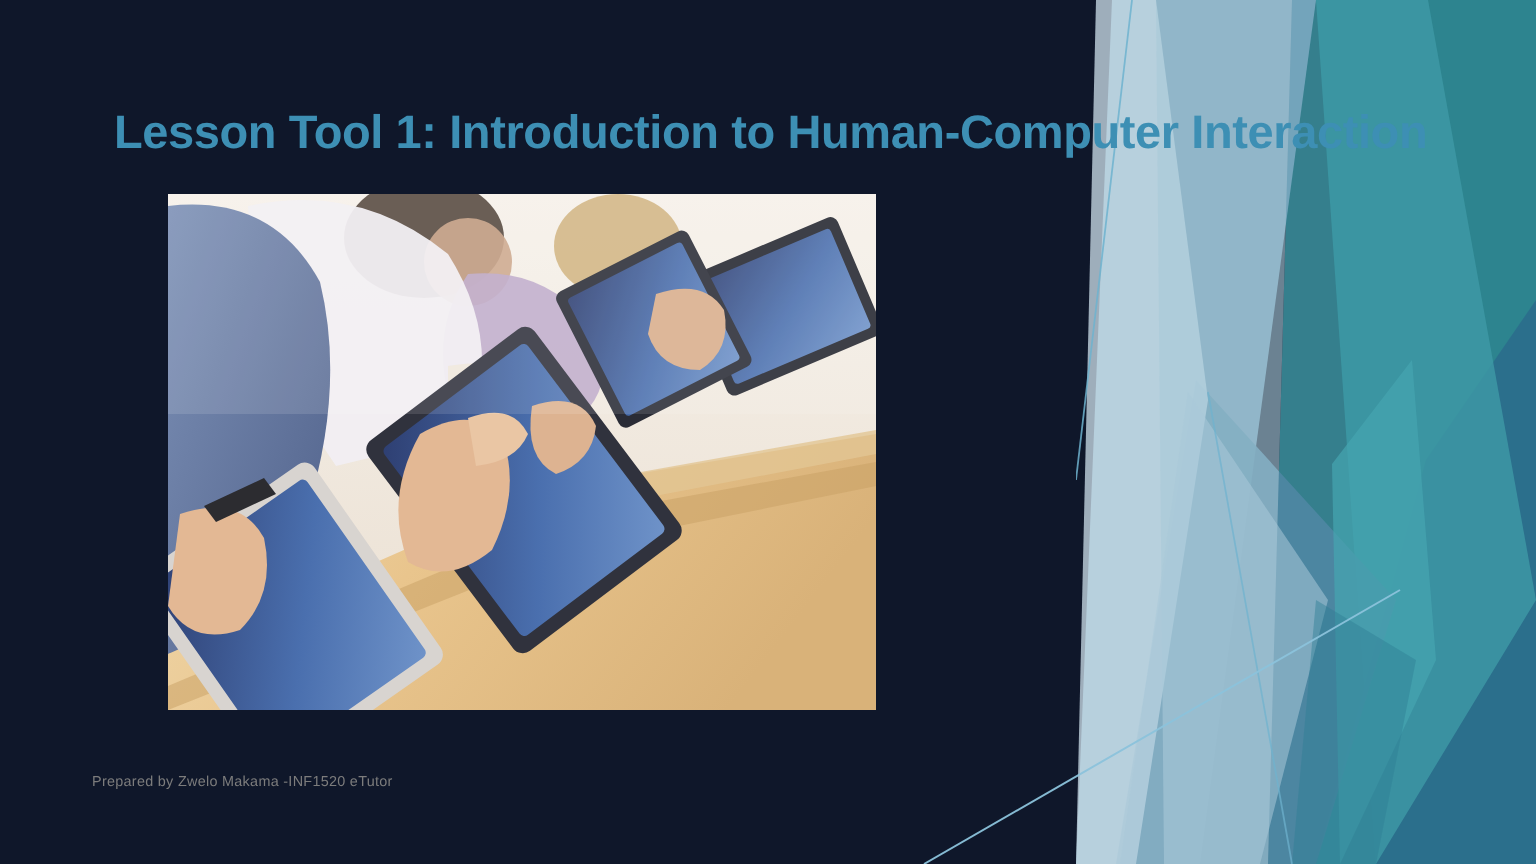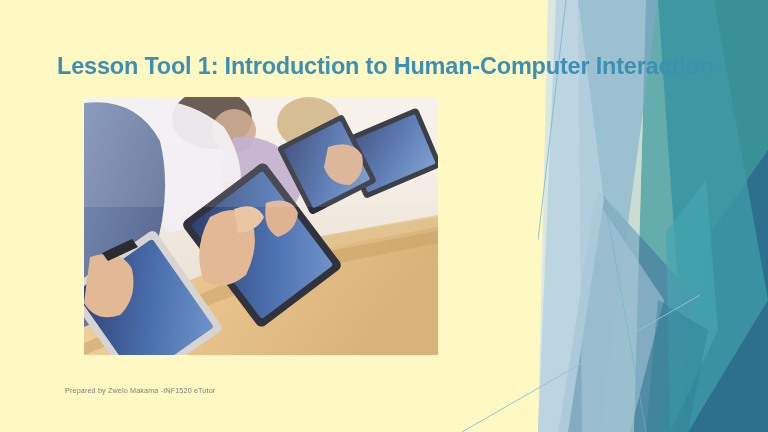--- a/index.html
+++ b/index.html
@@ -1,21 +1,21 @@
 <!DOCTYPE html>
 <html><head>
 <meta charset="utf-8">
 <style>
   html,body{margin:0;padding:0;}
   body{
     width:768px;height:432px;overflow:hidden;background:#ffffff;
     font-family:"Liberation Sans", sans-serif;
     position:relative;
   }
-  .slide{position:absolute;inset:0;background:#fef9c3;overflow:hidden;}
+  .slide{position:absolute;inset:0;background:#0f172a;overflow:hidden;}
 
   
   .deco{position:absolute;top:0;right:0;width:230px;height:432px;overflow:hidden;}
   .deco svg{display:block;width:230px;height:432px;}
 
   
   .title{
     position:absolute;left:57px;top:53px;width:620px;
     font-size:23.5px;font-weight:bold;letter-spacing:-0.2px;
     color:#3d8fb4;line-height:1.15;white-space:nowrap;
@@ -24,21 +24,21 @@
   
   .photo{
     position:absolute;left:84px;top:97px;width:354px;height:258px;
     overflow:hidden;background:#efe6dc;
   }
   .photo svg{display:block;width:354px;height:258px;}
 
   
   .footer{
     position:absolute;left:46px;top:386px;
-    font-size:7.2px;color:#7c7c7c;letter-spacing:0.15px;white-space:nowrap;margin-left:19px;
+    font-size:7.2px;color:#7c7c7c;letter-spacing:0.15px;white-space:nowrap;
   }
 </style>
 </head>
 <body>
 
 <div class="slide">
 
   <div class="deco">
     <svg viewBox="0 0 230 432" preserveAspectRatio="none">
 

